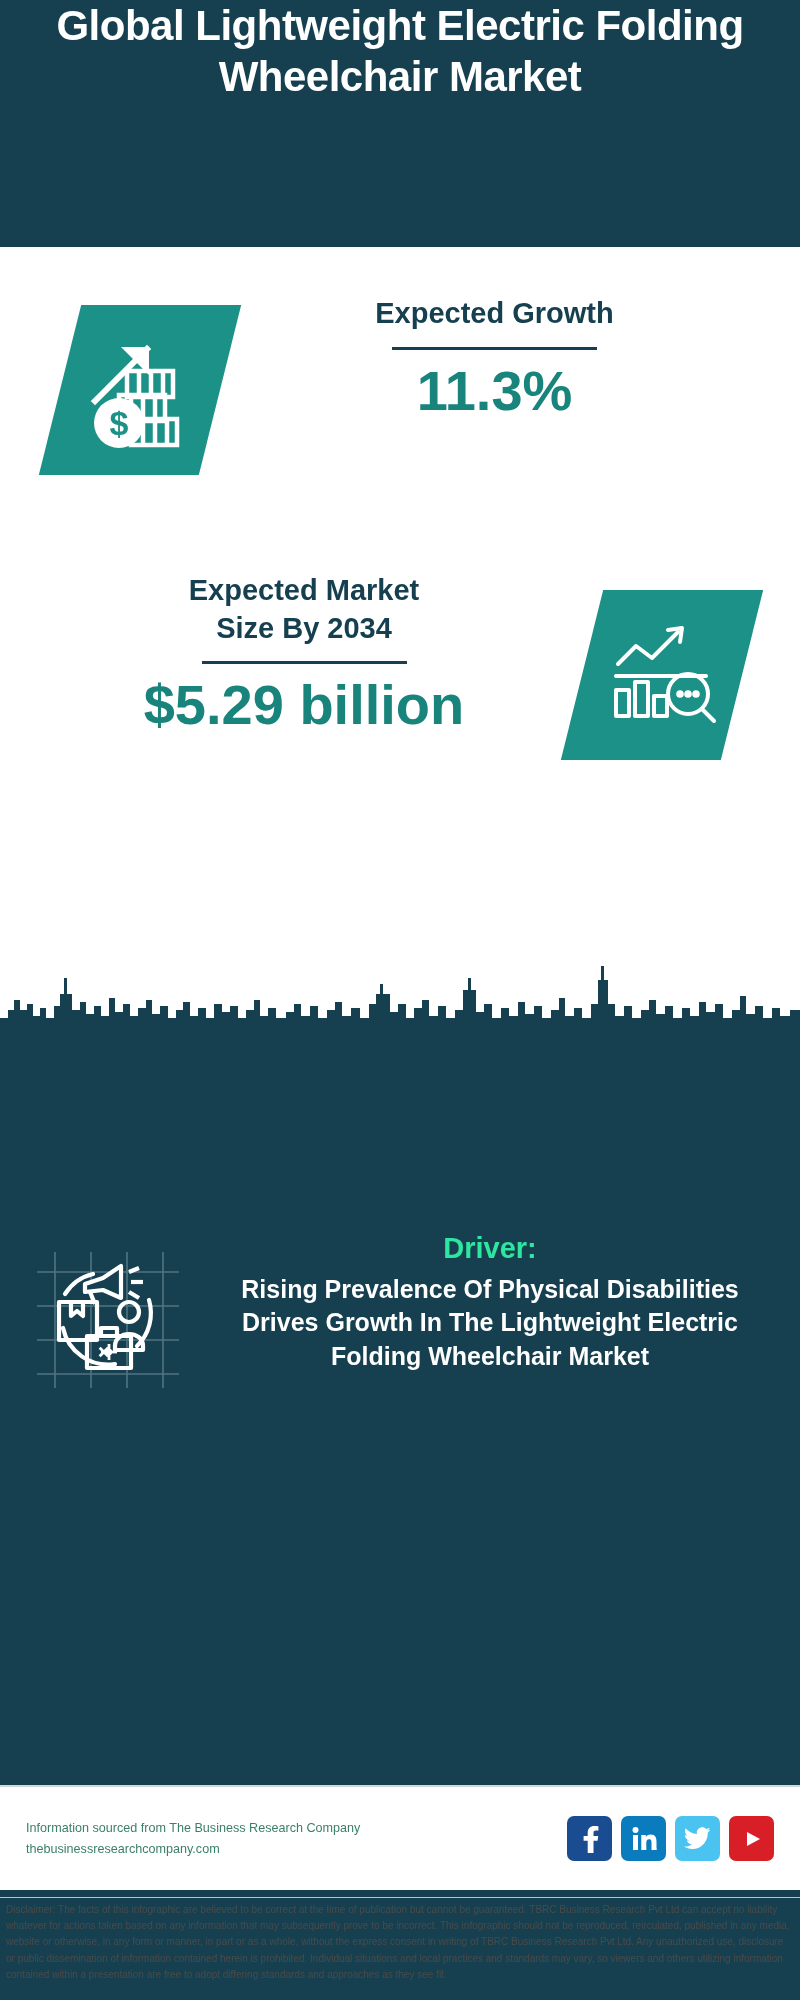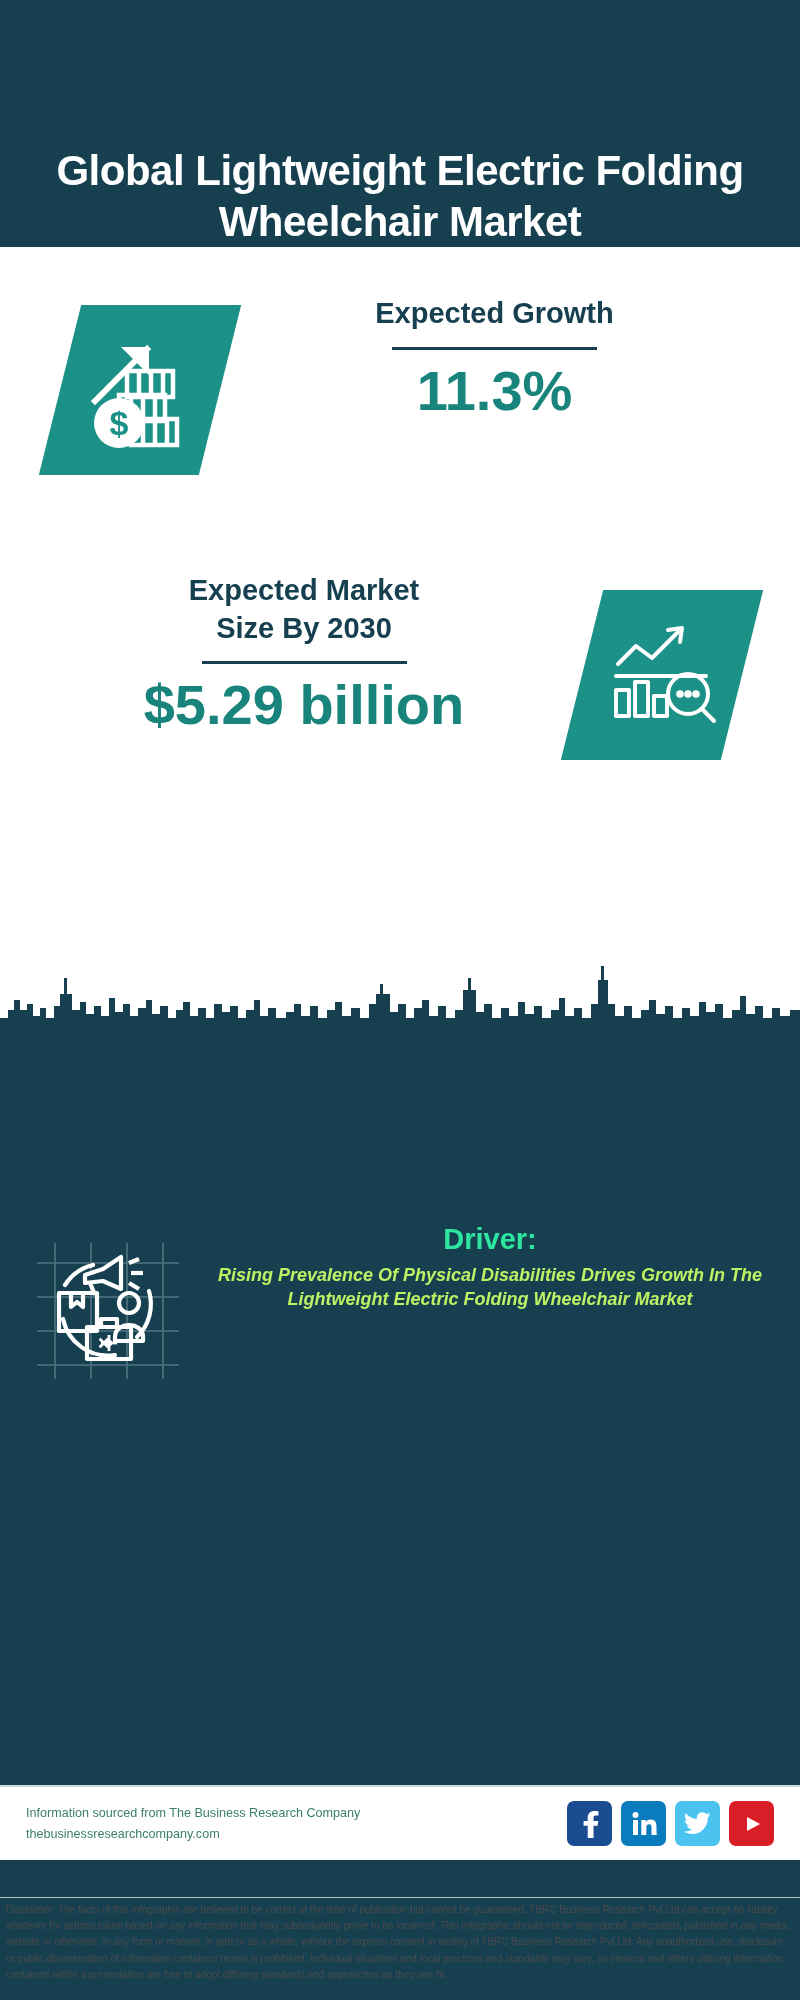--- a/index.html
+++ b/index.html
@@ -11,21 +11,21 @@
     position:relative;
     overflow:hidden;
   }
   .page { width:800px; height:2000px; position:relative; }
 
   
   .header {
     background:#164050;
     height:247px;
     display:flex;
-    align-items:flex-end;
+    align-items:flex-start;
     justify-content:center;
     padding:0 30px;
   }
   .header-title {
     color:#ffffff;
     font-size:42px;
     font-weight:bold;
     line-height:1.22;
     text-align:center;
     letter-spacing:-0.5px;
@@ -89,45 +89,44 @@
   .dark {
     position:absolute;
     top:1030px; left:0;
     width:800px; height:1000px;
     background:#164050;
   }
   .skyline { position:absolute; top:-70px; left:0; width:800px; height:72px; }
 
   .driver-block {
     position:absolute;
-    top:193px; left:0; width:800px;
+    top:202px; left:0; width:800px;
     display:flex;
     align-items:flex-start;
   }
   .driver-icon-wrap { width:215px; display:flex; justify-content:center; padding-top:18px; }
   .driver-text { flex:1; padding-right:35px; text-align:center; }
   .driver-heading {
     color:#2ee6a0;
     font-size:29px;
     font-weight:bold;
     margin-bottom:8px;
   }
   .driver-body {
-    color:#bef264;
-    font-size:18px;
+    color:#ffffff;
+    font-size:25px;
     font-weight:bold;
     line-height:1.33;
-    font-style:italic;
   }
 
   
   .footer {
     position:absolute;
     top:1785px; left:0;
-    width:800px; height:75px;
+    width:800px; height:105px;
     background:#ffffff;
     border-top:2px solid #cfd8dc;
     display:flex;
     align-items:center;
     padding:0 26px;
   }
   .footer-source { color:#3a7f6a; font-size:12.6px; line-height:1.65; flex:1; }
   .social-row { display:flex; gap:9px; align-items:center; }
   .soc {
     width:45px; height:45px; border-radius:7px;
@@ -193,21 +192,21 @@
       <div class="growth-text">
         <div class="stat-label">Expected Growth</div>
         <div class="stat-rule"></div>
         <div class="stat-value">11.3%</div>
       </div>
     </div>
 
     <div class="size-block">
       <div class="size-text">
         <div class="stat-label">Expected Market</div>
-        <div class="stat-label">Size By 2030</div>
+        <div class="stat-label">Size By 2034</div>
         <div class="stat-rule"></div>
         <div class="stat-value">$5.29 billion</div>
       </div>
       <div class="size-badge-wrap">
         <div class="para-badge">
           <div class="para-inner">
             <svg width="120" height="110" viewBox="0 0 120 110">
               <g fill="none" stroke="#ffffff" stroke-width="4" stroke-linecap="round" stroke-linejoin="round">
                 <polyline points="16,44 34,26 50,38 76,12"></polyline>
                 <polyline points="66,10 80,8 78,22"></polyline>

